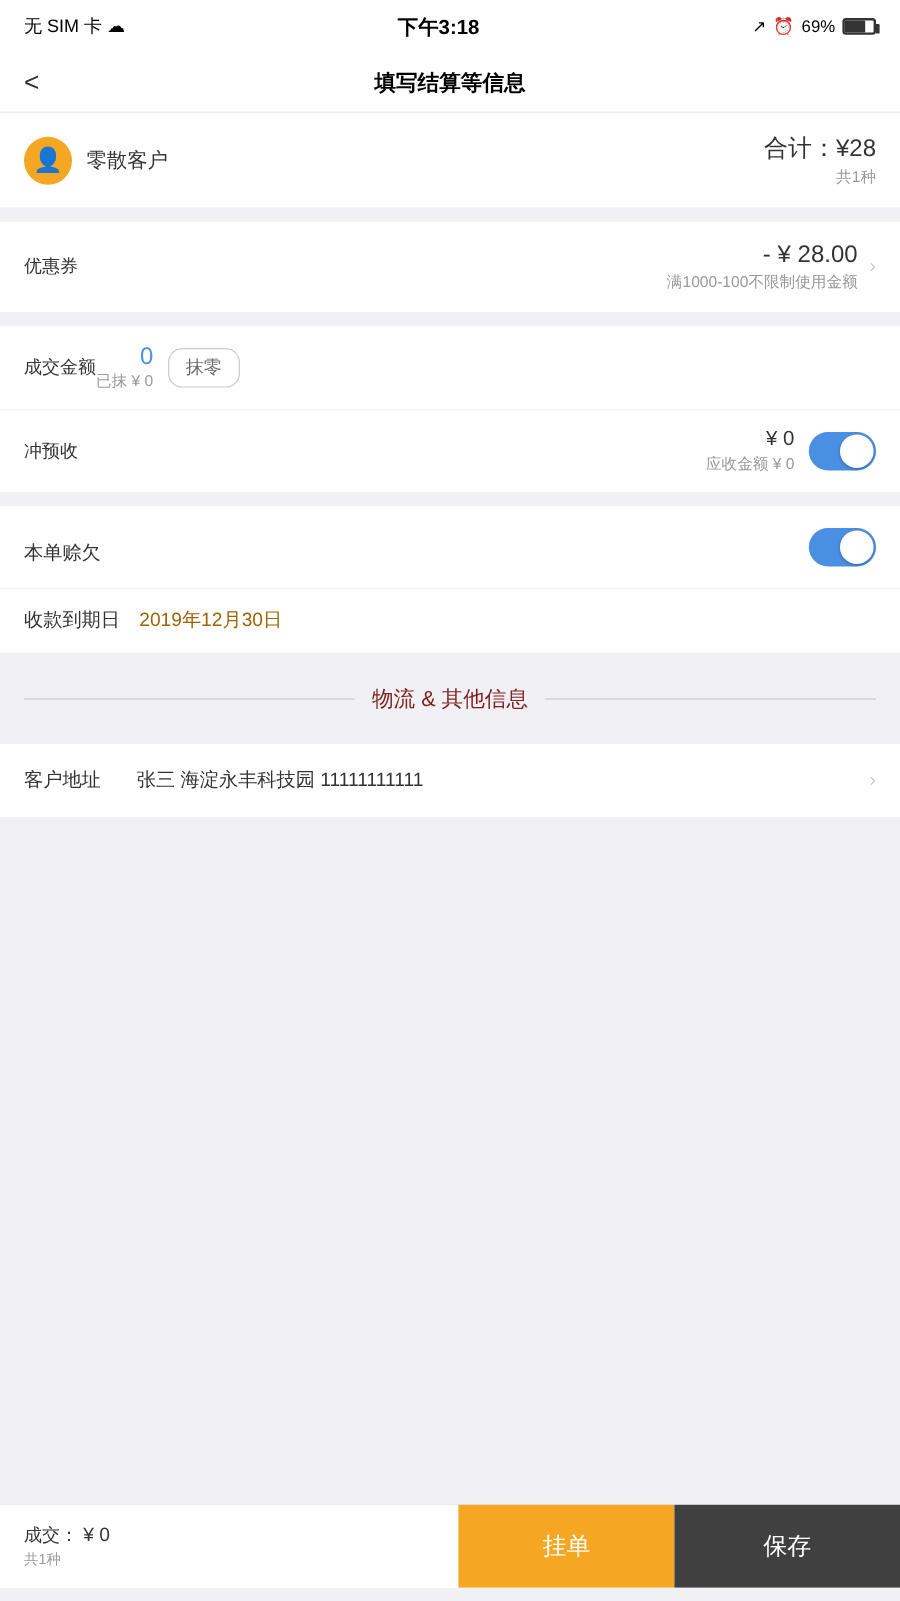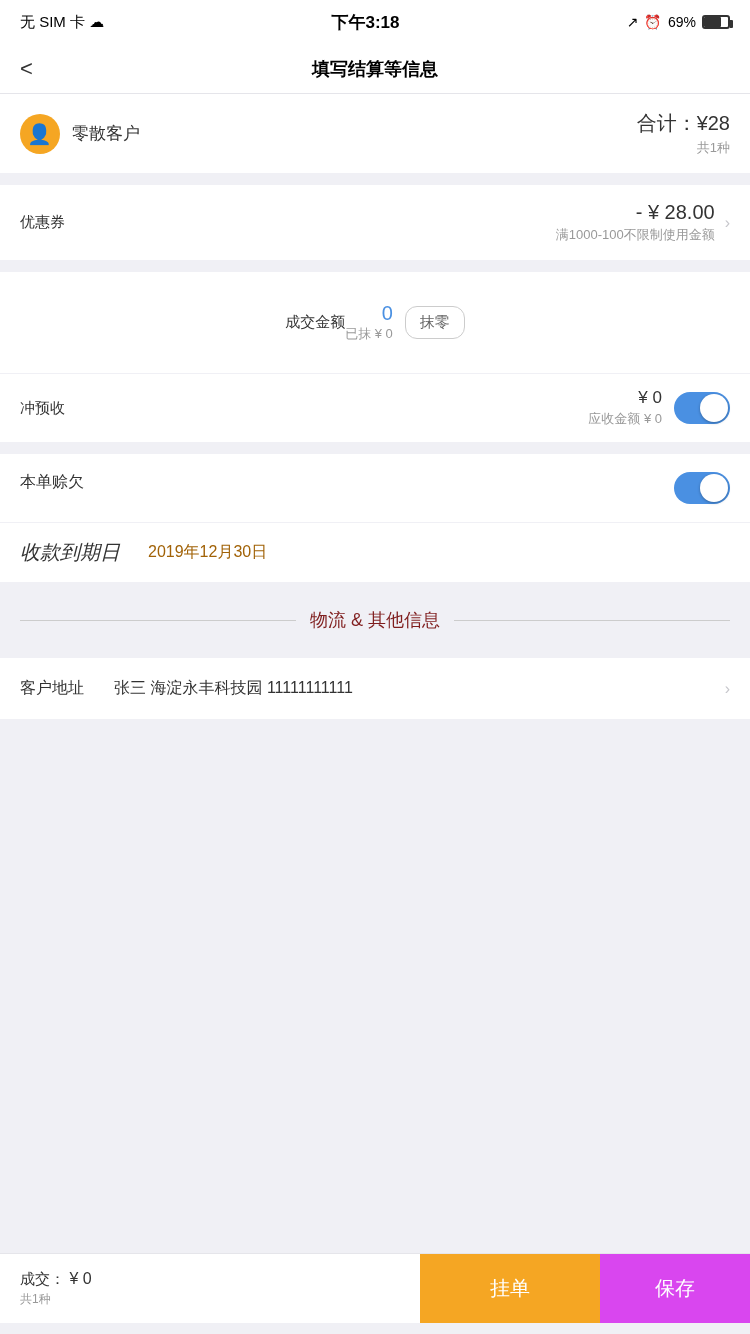--- a/index.html
+++ b/index.html
@@ -100,24 +100,24 @@
       border-top: 1px solid #f0f0f5;
     }
     .row-label { font-size: 15px; color: #333; }
     .row-right { display: flex; align-items: center; gap: 10px; text-align: right; }
     .coupon-amount { font-size: 20px; color: #333; font-weight: 500; }
     .coupon-desc { font-size: 13px; color: #999; margin-top: 2px; }
     .chevron-icon { color: #c7c7cc; font-size: 16px; }
 
     
     .transaction-row {
-      padding: 30px 20px;
-      display: flex;
-      align-items: center;
-      justify-content: center;
+      padding: 14px 20px;
+      display: flex;
+      align-items: center;
+      justify-content: flex-start;
       background: #fff;
     }
     .transaction-right { display: flex; align-items: center; gap: 12px; }
     .amount-value { font-size: 20px; color: #4A90E2; font-weight: 500; min-width: 40px; text-align: right; }
     .round-btn {
       border: 1px solid #ccc; border-radius: 12px; padding: 6px 14px;
       font-size: 15px; color: #666; background: #fff; cursor: pointer;
     }
     .already-rounded { font-size: 13px; color: #999; text-align: right; }
 
@@ -144,35 +144,35 @@
     .toggle-knob {
       width: 28px; height: 28px; border-radius: 50%; background: #fff;
       position: absolute; top: 2px; right: 2px;
       box-shadow: 0 1px 3px rgba(0,0,0,0.3);
     }
 
     
     .debt-row {
       padding: 18px 20px;
       display: flex;
-      align-items: flex-start;
+      align-items: flex-end;
       justify-content: space-between;
       background: #fff;
     }
     .debt-label { font-size: 16px; color: #333; }
 
     
     .due-date-row {
       padding: 16px 20px;
       display: flex;
       align-items: center;
       background: #fff;
       border-top: 1px solid #f0f0f5;
     }
-    .due-date-label { font-size: 20px; color: #333; margin-right: 28px; font-style: italic; }
+    .due-date-label { font-size: 16px; color: #333; margin-right: 16px; }
     .due-date-value { font-size: 16px; color: #a16207; }
 
     
     .divider-section {
       background: #f0f0f5;
       padding: 14px 20px;
       display: flex;
       align-items: center;
       justify-content: center;
     }
@@ -221,22 +221,22 @@
       color: #fff;
       font-size: 20px;
       font-weight: 500;
       border: none;
       cursor: pointer;
       display: flex;
       align-items: center;
       justify-content: center;
     }
     .btn-save {
-      width: 150px;
-      background: #d946ef;
+      width: 188px;
+      background: #404040;
       color: #fff;
       font-size: 20px;
       font-weight: 500;
       border: none;
       cursor: pointer;
       display: flex;
       align-items: center;
       justify-content: center;
     }
 

